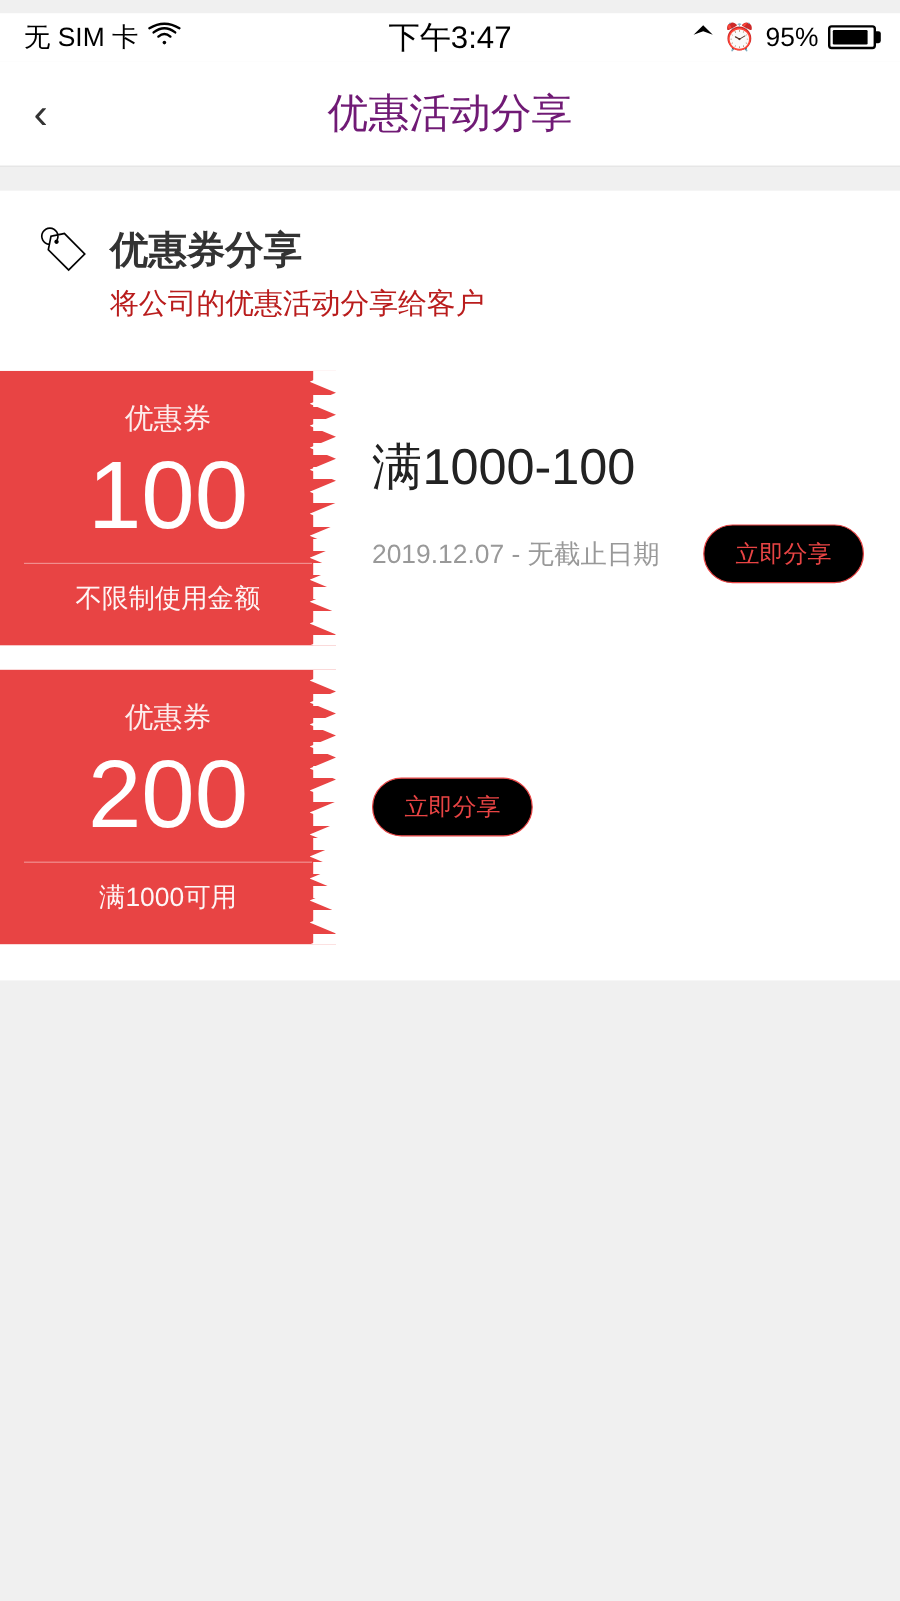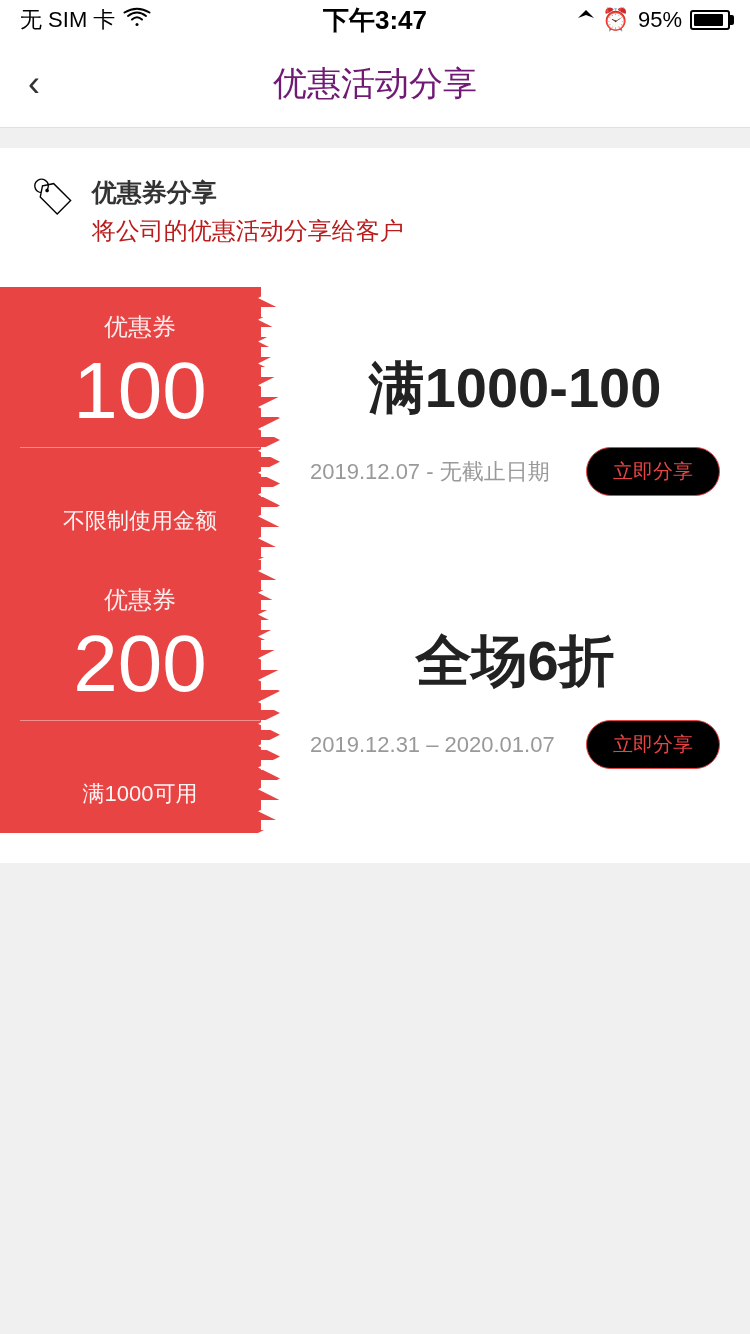--- a/index.html
+++ b/index.html
@@ -15,30 +15,31 @@
     
     .status-bar {
       width: 750px;
       height: 40px;
       background: #fff;
       display: flex;
       align-items: center;
       justify-content: space-between;
       padding: 0 20px;
       font-size: 24px;
+      margin-top: 11px;
     }
     .status-left {
       display: flex;
       align-items: center;
       gap: 8px;
       font-size: 22px;
     }
     .status-center {
       font-size: 26px;
-      font-weight: 700;
+      font-weight: 400;
       position: absolute;
       left: 50%;
       transform: translateX(-50%);
     }
     .status-right {
       display: flex;
       align-items: center;
       gap: 8px;
       font-size: 22px;
     }
@@ -103,35 +104,36 @@
       display: flex;
       align-items: flex-start;
       gap: 16px;
     }
     .section-icon {
       font-size: 36px;
       flex-shrink: 0;
     }
     .section-text-block {}
     .section-title {
-      font-size: 25px;
+      font-size: 32px;
       font-weight: 600;
       color: #333;
       margin-bottom: 6px;
     }
     .section-subtitle {
       font-size: 24px;
       color: #b91c1c;
     }
 
     
     .coupons-container {
       padding: 20px 0;
       display: flex;
       flex-direction: column;
+      gap: 20px;
     }
 
     
     .coupon-card {
       background: #fff;
       margin: 0 0;
       display: flex;
       overflow: hidden;
       position: relative;
     }
@@ -181,37 +183,35 @@
     .coupon-divider {
       width: 240px;
       height: 1px;
       background: rgba(255,255,255,0.4);
       margin-bottom: 14px;
     }
     .coupon-condition {
       font-size: 22px;
       color: rgba(255,255,255,0.95);
       text-align: center;
-      margin-top: 44px;
     }
 
     
     .coupon-right {
       flex: 1;
       padding: 28px 30px;
       display: flex;
       flex-direction: column;
       justify-content: center;
     }
     .coupon-name {
-      font-size: 56px;
-      font-weight: 700;
+      font-size: 42px;
+      font-weight: 400;
       color: #222;
       margin-bottom: 20px;
-      text-align: center;
     }
     .coupon-bottom-row {
       display: flex;
       align-items: center;
       justify-content: space-between;
     }
     .coupon-date {
       font-size: 22px;
       color: #999;
       flex: 1;
@@ -331,23 +331,21 @@
 
       <div class="coupon-card">
         <div class="coupon-left">
           <div class="coupon-label">优惠券</div>
           <div class="coupon-amount">200</div>
           <div class="coupon-divider"></div>
           <div class="coupon-condition">满1000可用</div>
           <div class="scallop-divider"></div>
         </div>
         <div class="coupon-right">
-          <div class="coupon-name">全场6折</div>
           <div class="coupon-bottom-row">
-            <span class="coupon-date">2019.12.31 – 2020.01.07</span>
             <button class="share-btn">立即分享</button>
           </div>
         </div>
       </div>
 
     </div>
   </div>
 
 </div>
 

